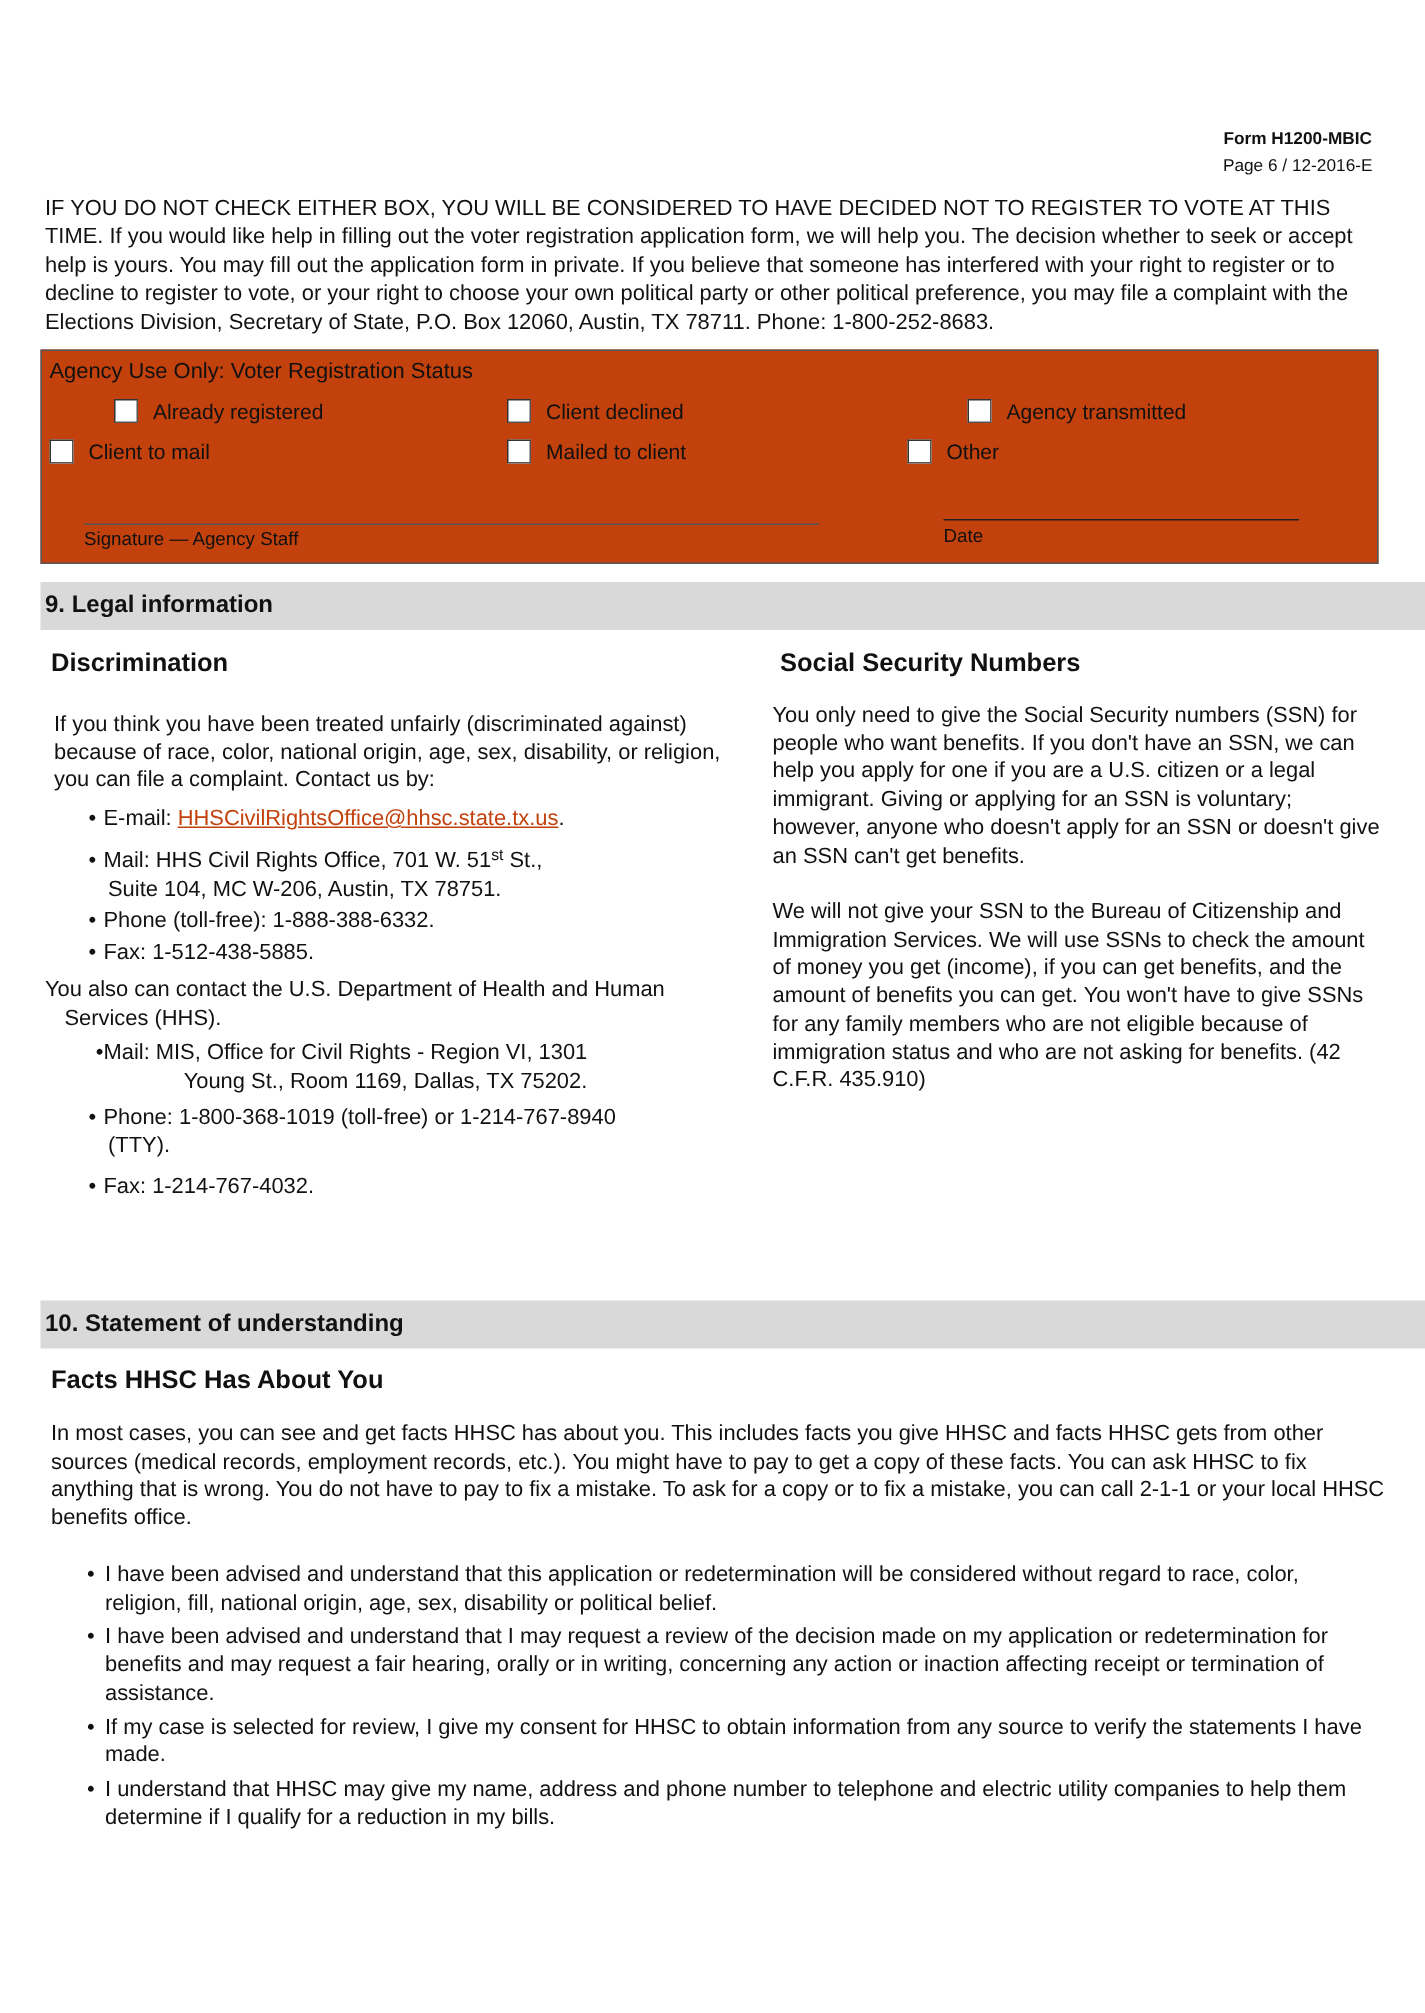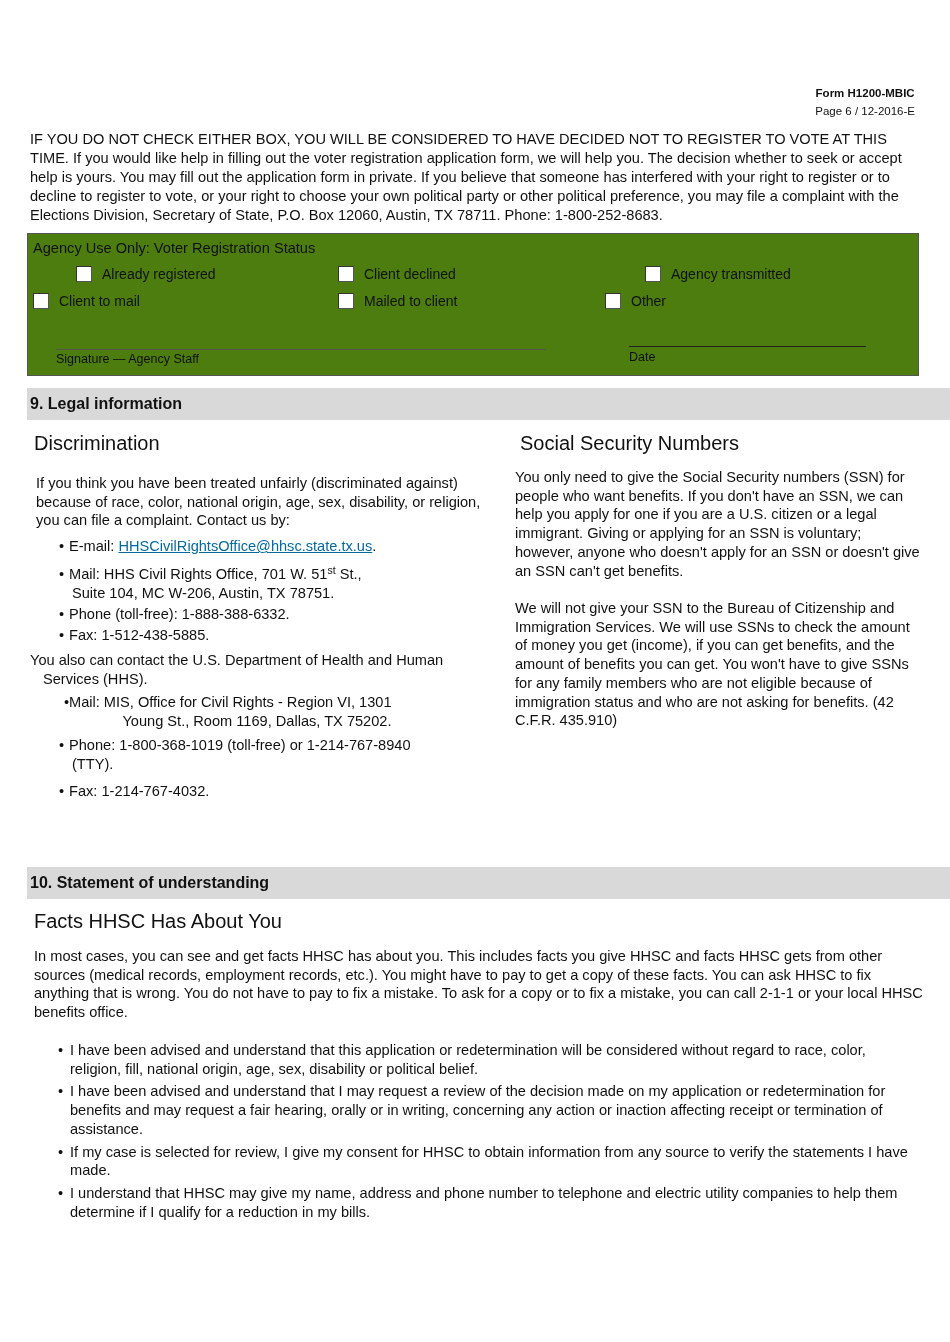--- a/index.html
+++ b/index.html
@@ -7,42 +7,42 @@
       width: 950px; height: 1342px; position: relative; overflow: hidden;
       font-family: "Liberation Sans", sans-serif; color: #111; font-size: 14.6px;
     }
     .abs { position: absolute; }
     .form-id { right: 35px; top: 84px; text-align: right; font-size: 11.5px; line-height: 18px; }
     .form-id .fid { font-weight: bold; text-align: center; }
     .intro { left: 30px; top: 130px; width: 890px; line-height: 19px; font-size: 14.6px; }
 
     .agency-box {
       left: 27px; top: 233px; width: 892px; height: 143px;
-      background: #4d7c0f; border: 1.5px solid #555; box-sizing: border-box;
+      background: #c2410c; border: 1.5px solid #555; box-sizing: border-box;
     }
     .agency-title { left: 5px; top: 6px; font-size: 14.6px; }
     .cb-row { display: flex; align-items: center; }
     .checkbox {
       width: 16px; height: 16px; background: #fff; border: 1px solid #555;
       border-top-color: #333; border-left-color: #333; box-sizing: border-box; display: inline-block;
     }
     .cb-label { margin-left: 10px; font-size: 14px; }
     .sigline { height: 0; border-top: 1.5px solid #555; }
     .siglabel { font-size: 12.5px; text-align: left; }
 
     .section-bar {
       left: 27px; width: 948px; height: 32px; background: #d9d9d9;
       font-weight: bold; font-size: 16px; line-height: 32px; box-sizing: border-box; padding-left: 3px;
     }
-    .sub-h { font-weight: normal; font-size: 20px; }
+    .sub-h { font-weight: bold; font-size: 17px; }
     .para { line-height: 18.7px; font-size: 14.6px; }
     .bullet { font-size: 14.6px; line-height: 18.7px; }
     .bullet .dot { display: inline-block; width: 10px; }
     .indent { padding-left: 13px; }
-    a.email { color: #0369a1; }
+    a.email { color: #c2410c; }
     sup { font-size: 10.5px; vertical-align: 5px; line-height: 0; }
     .hang { padding-left: 12px; text-indent: -12px; }
   </style>
 </head>
 <body>
 
 <div class="abs form-id">
   <div class="fid">Form H1200-MBIC</div>
   <div>Page 6  / 12-2016-E</div>
 </div>

